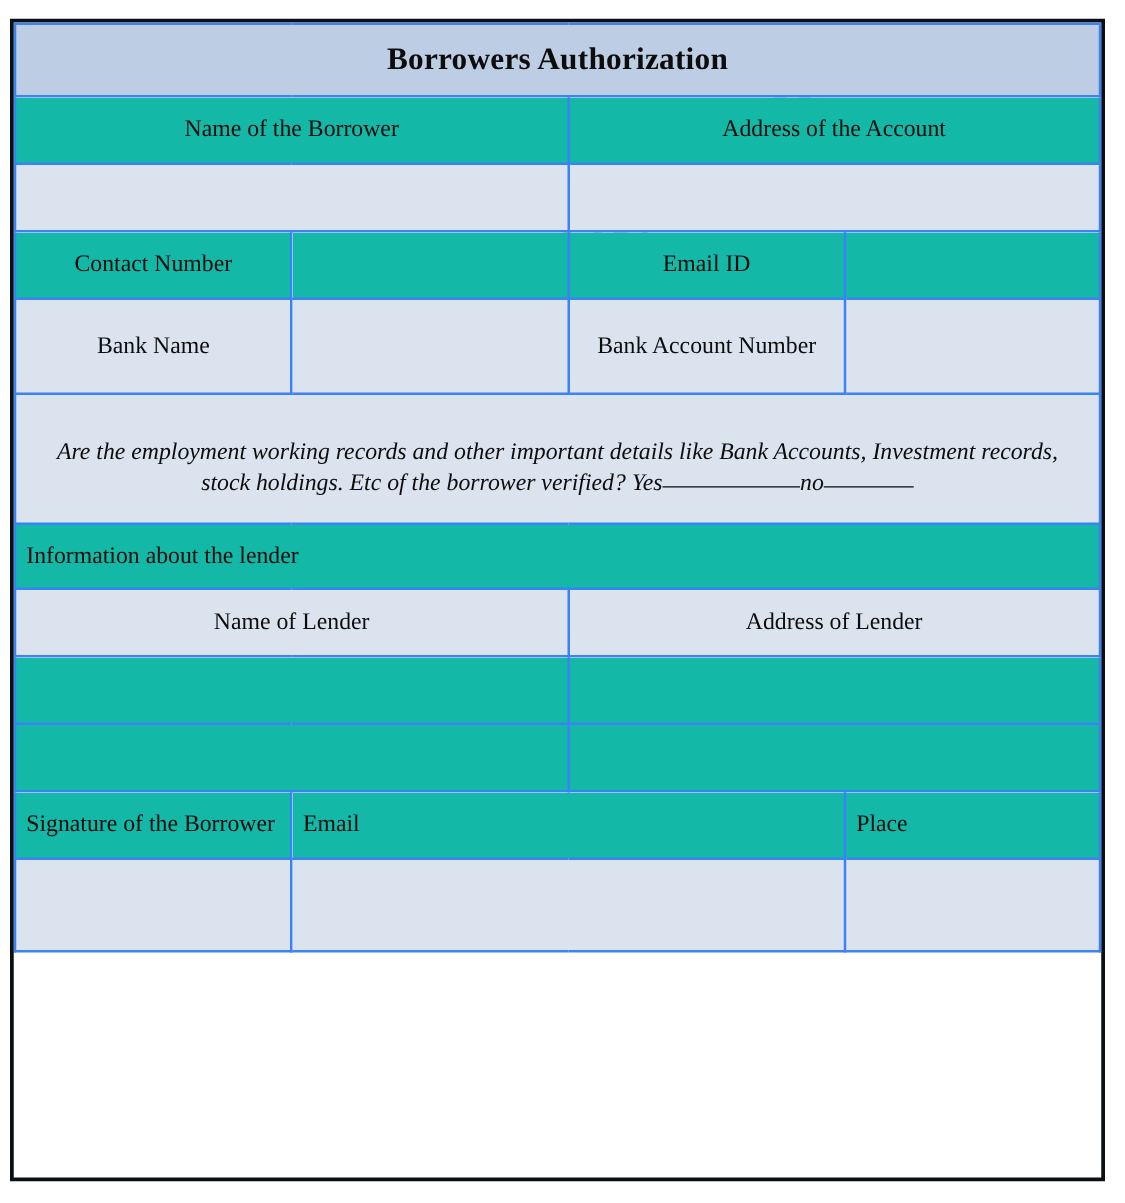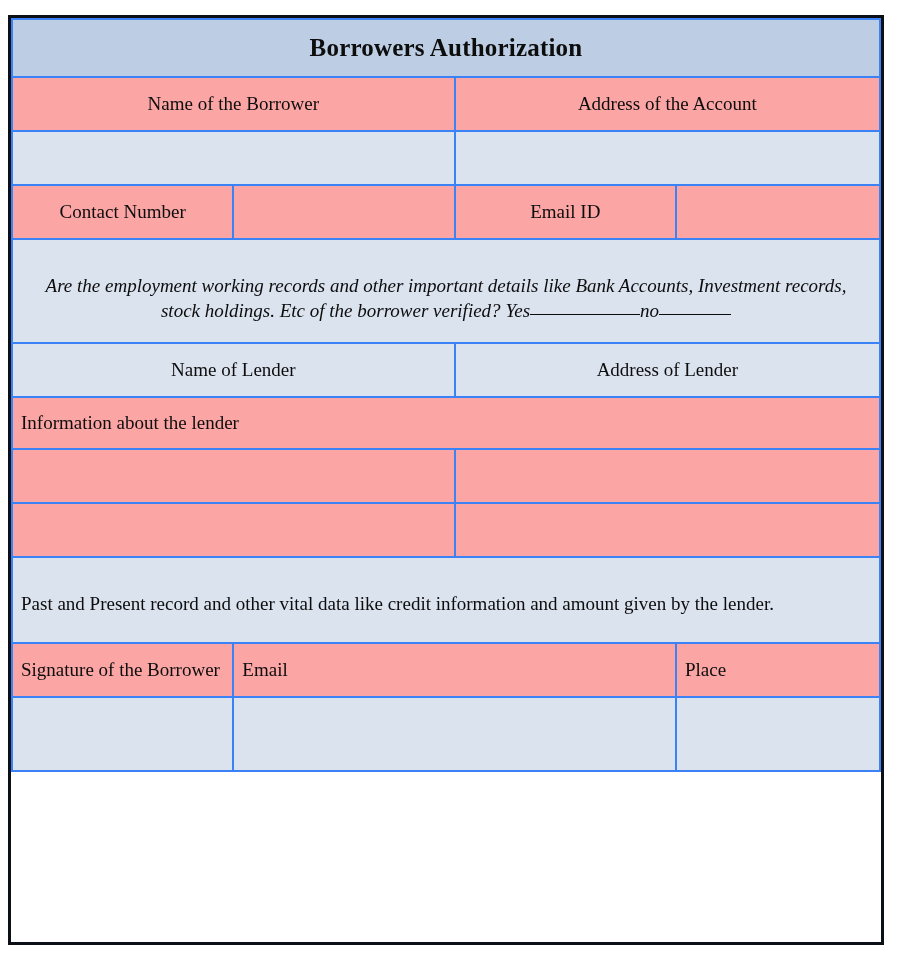--- a/index.html
+++ b/index.html
@@ -66,21 +66,21 @@
   }
   table.form-table td {
     border: 2px solid #3b82f6;
     padding: 0;
     vertical-align: middle;
     background-clip: padding-box;
   }
 
   .fill-dark  { background-color: #bdcee4; }
   .fill-light { background-color: #dbe3ef; }
-  .fill-white { background-color: #fca5a5; }
+  .fill-white { background-color: #14b8a6; }
 
   .cell-inner {
     position: relative;
     z-index: 2;
     padding: 0 8px;
     box-sizing: border-box;
   }
 
   .title-cell {
     height: 56px;
@@ -198,71 +198,80 @@
           <div class="cell-inner label-text"></div>
         </td>
         <td class="fill-white label-cell">
           <div class="cell-inner label-text">Email ID</div>
         </td>
         <td class="fill-white label-cell">
           <div class="cell-inner label-text"></div>
         </td>
       </tr>
 
+      <tr>
+        <td class="fill-light blank-tall">
+          <div class="cell-inner label-text" style="text-align:center;">Bank Name</div>
+        </td>
+        <td class="fill-light blank-tall">
+          <div class="cell-inner label-text"></div>
+        </td>
+        <td class="fill-light blank-tall">
+          <div class="cell-inner label-text" style="text-align:center;">Bank Account Number</div>
+        </td>
+        <td class="fill-light blank-tall">
+          <div class="cell-inner label-text"></div>
+        </td>
+      </tr>
 
 
       <tr>
         <td class="fill-light para-cell" colspan="4">
           <div class="cell-inner para-text">
             <span>Are the employment working records and other important details like Bank Accounts, Investment</span>
             <span>records, stock holdings. Etc of the borrower verified?</span>
             <span>Yes</span><span class="rule rule-long"></span><span>no</span><span class="rule rule-short"></span>
           </div>
         </td>
       </tr>
 
       <tr>
+        <td class="fill-white plain-cell" colspan="4">
+          <div class="cell-inner plain-text">Information about the lender</div>
+        </td>
+      </tr>
+
+      <tr>
         <td class="fill-light label-cell" colspan="2">
           <div class="cell-inner label-text">Name of Lender</div>
         </td>
         <td class="fill-light label-cell" colspan="2">
           <div class="cell-inner label-text">Address of Lender</div>
         </td>
       </tr>
 
       <tr>
-        <td class="fill-white plain-cell" colspan="4">
-          <div class="cell-inner plain-text">Information about the lender</div>
-        </td>
-      </tr>
-
-      <tr>
-        <td class="fill-white blank-cell" colspan="2">
-          <div class="cell-inner label-text"></div>
-        </td>
-        <td class="fill-white blank-cell" colspan="2">
-          <div class="cell-inner label-text"></div>
-        </td>
-      </tr>
-
-
-      <tr>
-        <td class="fill-white blank-cell" colspan="2">
-          <div class="cell-inner label-text"></div>
-        </td>
-        <td class="fill-white blank-cell" colspan="2">
-          <div class="cell-inner label-text"></div>
-        </td>
-      </tr>
-
-      <tr>
-        <td class="fill-light para-cell" colspan="4" style="height:84px;">
-          <div class="cell-inner para-text-left">Past and Present record and other vital data like credit information and amount given by the lender.</div>
-        </td>
-      </tr>
+        <td class="fill-white blank-cell" colspan="2">
+          <div class="cell-inner label-text"></div>
+        </td>
+        <td class="fill-white blank-cell" colspan="2">
+          <div class="cell-inner label-text"></div>
+        </td>
+      </tr>
+
+
+      <tr>
+        <td class="fill-white blank-cell" colspan="2">
+          <div class="cell-inner label-text"></div>
+        </td>
+        <td class="fill-white blank-cell" colspan="2">
+          <div class="cell-inner label-text"></div>
+        </td>
+      </tr>
+
 
       <tr>
         <td class="fill-white sig-label-cell" colspan="1" style="width:34%">
           <div class="cell-inner label-text">Signature of the Borrower</div>
         </td>
         <td class="fill-white sig-label-cell" colspan="2">
           <div class="cell-inner label-text">Email</div>
         </td>
         <td class="fill-white sig-label-cell">
           <div class="cell-inner label-text">Place</div>

